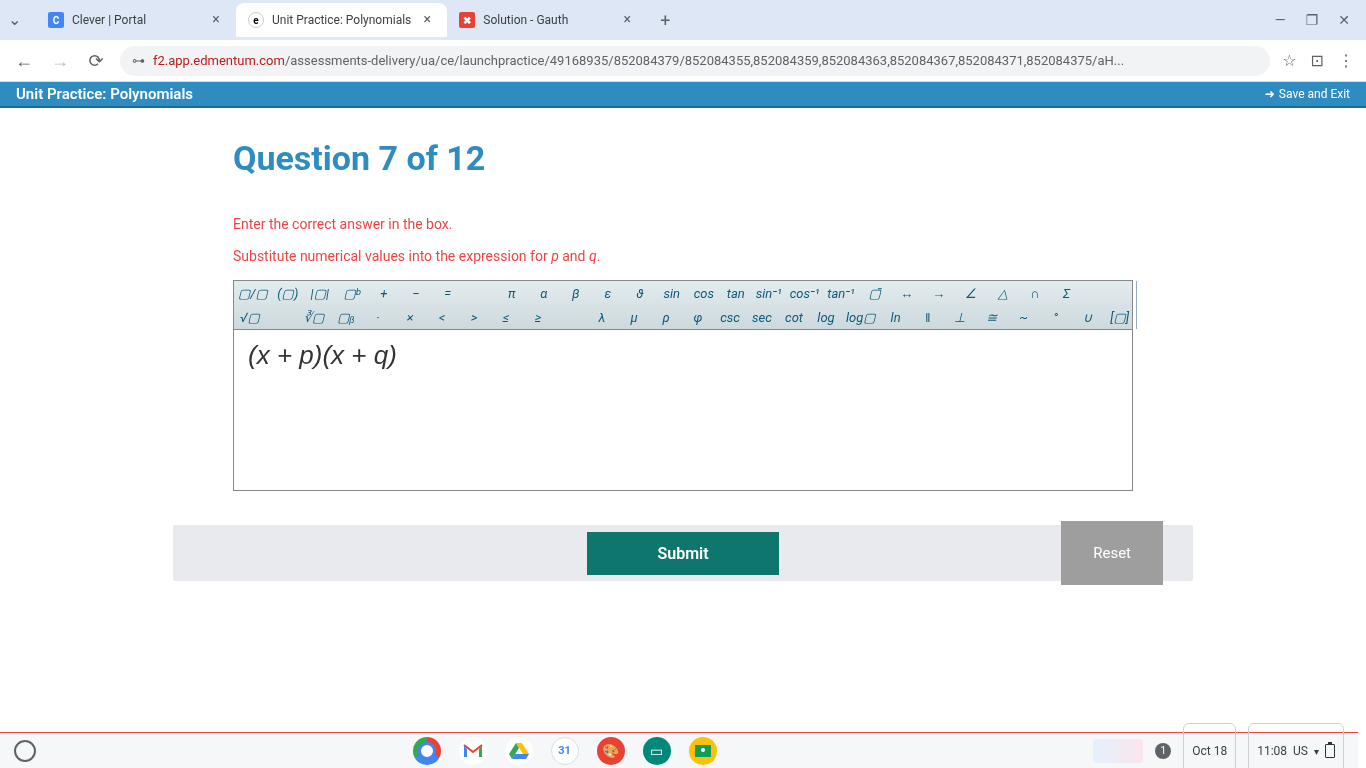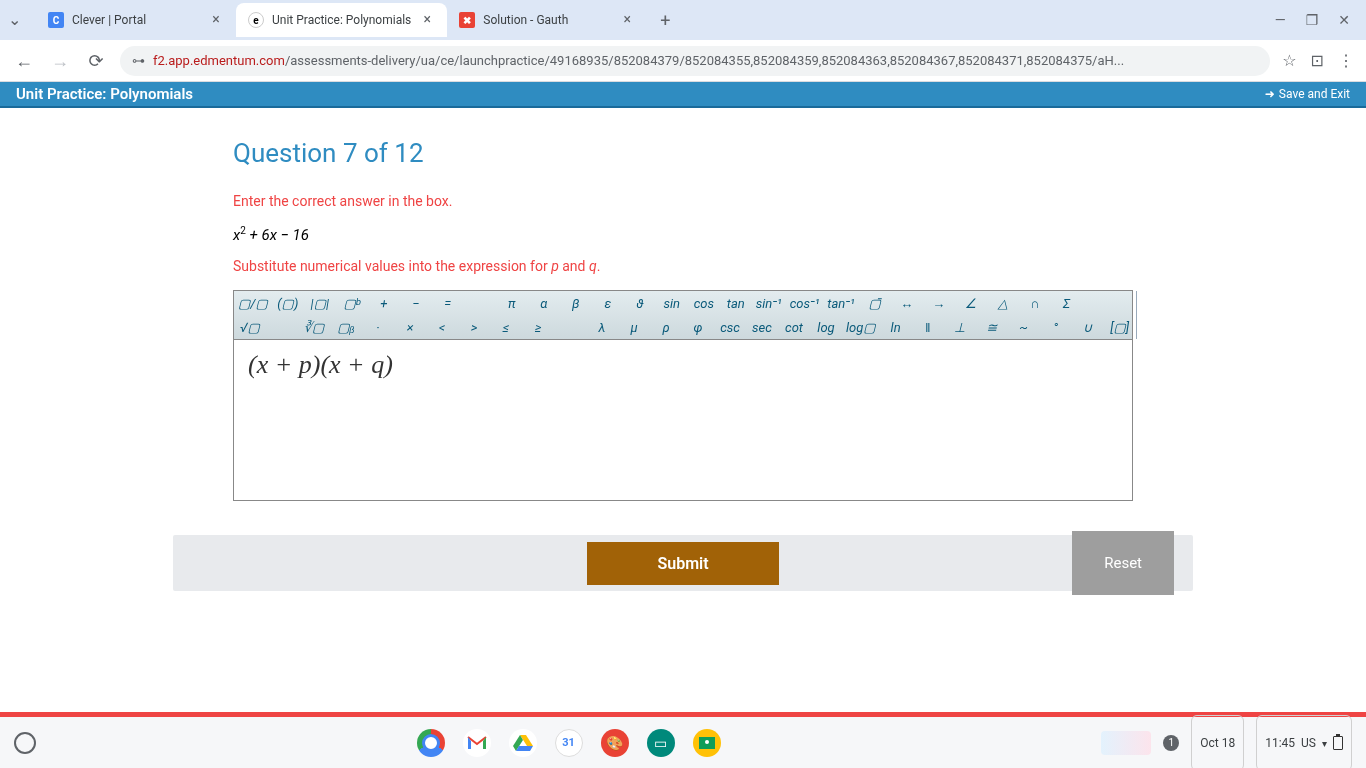--- a/index.html
+++ b/index.html
@@ -29,41 +29,41 @@
 .addr-right { display: flex; gap: 14px; align-items: center; color: #5f6368; font-size: 16px; }
 
 
 .app-header { background: #2f8cc1; color: #fff; height: 26px; display: flex; align-items: center; justify-content: space-between; padding: 0 16px; font-size: 15px; border-bottom: 2px solid #1a6a9a; }
 .app-title { font-weight: 600; }
 .save-exit { font-size: 12px; cursor: pointer; display: flex; align-items: center; gap: 4px; }
 
 
 .content { padding: 30px 0 0 0; display: flex; flex-direction: column; align-items: center; }
 .content-inner { width: 900px; }
-.q-title { color: #2f8cc1; font-size: 26px; font-weight: 400; margin-bottom: 25px; }
+.q-title { color: #2f8cc1; font-size: 34px; font-weight: 700; margin-bottom: 38px; }
 .q-text { font-size: 14px; color: #ef4444; margin-bottom: 16px; }
 .expr { font-family: 'Times New Roman', serif; font-style: italic; font-size: 15px; margin-bottom: 14px; }
 .expr sup { font-size: 10px; font-style: normal; }
 
 
 .math-editor { border: 1px solid #888; margin-top: 6px; }
 .math-toolbar { background: linear-gradient(#e3ecef, #cdd9dd); border-bottom: 1px solid #888; display: flex; flex-wrap: wrap; font-family: 'Times New Roman', serif; }
 .tb-group { display: flex; flex-direction: column; border-right: 1px solid #9ab; }
 .tb-row { display: flex; }
 .tb-btn { min-width: 32px; height: 24px; display: flex; align-items: center; justify-content: center; font-size: 13px; color: #0a5a7a; cursor: pointer; padding: 0 4px; font-style: italic; }
 
-.math-input { min-height: 160px; padding: 10px 14px; font-family: Liberation Serif, serif; font-style: italic; font-size: 26px; color: #333; }
+.math-input { min-height: 160px; padding: 10px 14px; font-family: Liberation Sans, sans-serif; font-style: italic; font-size: 26px; color: #333; }
 
 
 .submit-bar { width: 1020px; height: 56px; background: #e8eaed; border-radius: 2px; margin-top: 34px; display: flex; align-items: center; justify-content: center; position: relative; }
-.btn-submit { background: #a16207; color: #fff; border: none; padding: 12px 70px; font-size: 16px; font-weight: 600; cursor: pointer; text-align: center; }
-.btn-reset { background: #9e9e9e; color: #fff; border: none; padding: 23px 32px; font-size: 15px; cursor: pointer; position: absolute; right: 19px; text-align: right; }
-
-
-.taskbar { position: absolute; bottom: 0; left: 0; right: 0; height: 56px; background: #f6f7f9; border-top: 5px solid #ef4444; display: flex; align-items: center; padding: 0 14px; }
+.btn-submit { background: #0f766e; color: #fff; border: none; padding: 12px 70px; font-size: 16px; font-weight: 600; cursor: pointer; text-align: center; }
+.btn-reset { background: #9e9e9e; color: #fff; border: none; padding: 23px 32px; font-size: 15px; cursor: pointer; position: absolute; right: 30px; text-align: right; }
+
+
+.taskbar { position: absolute; bottom: 0; left: 0; right: 8px; height: 36px; background: #f6f7f9; border-top: 1px solid #ef4444; display: flex; align-items: center; padding: 0 14px; }
 .tb-left { display: flex; align-items: center; }
 .launcher { width: 22px; height: 22px; border: 2px solid #5f6368; border-radius: 50%; cursor: pointer; }
 .tb-center { flex: 1; display: flex; justify-content: center; gap: 18px; align-items: center; }
 .app-icon { width: 28px; height: 28px; border-radius: 50%; display: flex; align-items: center; justify-content: center; font-size: 14px; cursor: pointer; }
 .chrome { background: conic-gradient(#ea4335 0 120deg, #4285f4 120deg 240deg, #34a853 240deg 360deg); position: relative; }
 .chrome::after { content: ''; position: absolute; width: 12px; height: 12px; background: #fff; border-radius: 50%; border: 3px solid #4285f4; }
 .gmail { background: #fff; }
 .drive-i { background: #fff; }
 .cal-i { background: #fff; color: #4285f4; font-weight: bold; font-size: 11px; border: 1px solid #ddd; }
 .red-i { background: #e94235; color: #fff; }
@@ -123,23 +123,20 @@
 
 <div class="app-header">
   <span class="app-title">Unit Practice: Polynomials</span>
   <span class="save-exit">➜ <span>Save and Exit</span></span>
 </div>
 
 <div class="content">
   <div class="content-inner">
     <h1 class="q-title">Question 7 of 12</h1>
     <p class="q-text">Enter the correct answer in the box.</p>
-    <p class="expr">
-      <span>x</span><sup>2</sup><span> + 6x − 16</span>
-    </p>
     <p class="q-text">
       <span>Substitute numerical values into the expression for </span><i>p</i><span> and </span><i>q</i><span>.</span>
     </p>
 
     <div class="math-editor">
       <div class="math-toolbar" id="math-toolbar">
           <div class="tb-group" style="flex: 1 1 0%;">
             <div class="tb-row">
               <div class="tb-btn">▢/▢</div>
               <div class="tb-btn">(▢)</div>
@@ -238,19 +235,19 @@
           <rect width="16" height="12" fill="#0f9d58"></rect>
           <circle cx="8" cy="5" r="2" fill="#fff"></circle>
         </svg>
     </div>
   </div>
   <div class="tb-right">
     <div style="width:50px;height:24px;background:linear-gradient(90deg,#e3f2fd,#fce4ec);border-radius:4px"></div>
     <div class="tray-badge">1</div>
     <div class="tray-item">Oct 18</div>
     <div class="tray-item">
-      <span>11:45</span>
+      <span>11:08</span>
       <span>US</span>
       <span class="wifi"></span>
       <span class="battery"></span>
     </div>
   </div>
 </div>
 
 </body></html>

